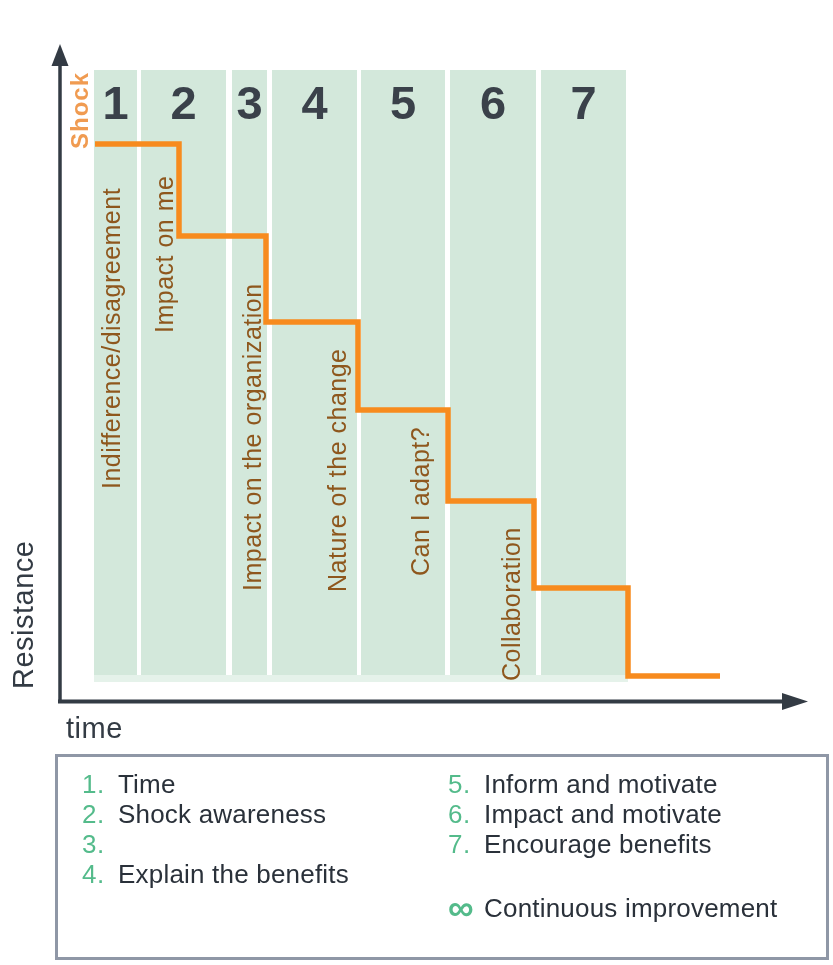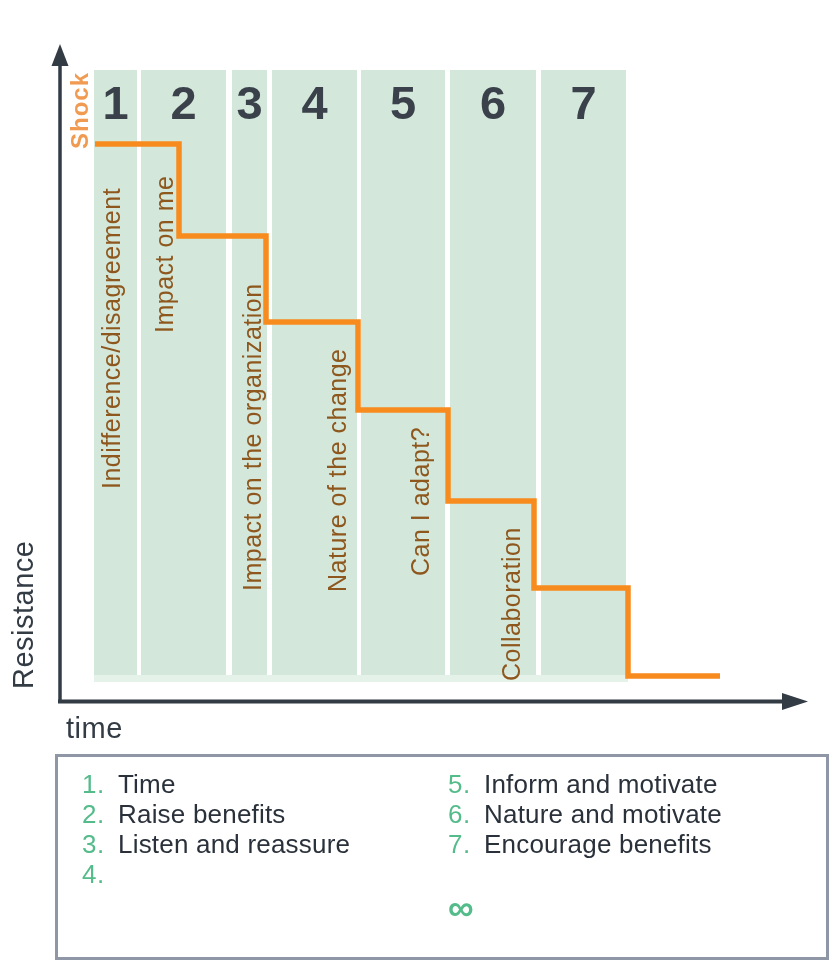--- a/index.html
+++ b/index.html
@@ -119,40 +119,41 @@
 </svg>
 
 <div class="legend">
   <div class="leg-col left">
     <div class="leg-row">
       <span class="leg-num">1.</span>
       <span class="leg-label">Time</span>
     </div>
     <div class="leg-row">
       <span class="leg-num">2.</span>
-      <span class="leg-label">Raise benefits</span>
+      <span class="leg-label">Shock awareness</span>
     </div>
     <div class="leg-row">
       <span class="leg-num">3.</span>
-      <span class="leg-label">Listen and reassure</span>
     </div>
     <div class="leg-row">
       <span class="leg-num">4.</span>
+      <span class="leg-label">Explain the benefits</span>
     </div>
   </div>
   <div class="leg-col right">
     <div class="leg-row">
       <span class="leg-num">5.</span>
       <span class="leg-label">Inform and motivate</span>
     </div>
     <div class="leg-row">
       <span class="leg-num">6.</span>
-      <span class="leg-label">Nature and motivate</span>
+      <span class="leg-label">Impact and motivate</span>
     </div>
     <div class="leg-row">
       <span class="leg-num">7.</span>
       <span class="leg-label">Encourage benefits</span>
     </div>
     <div class="leg-row inf">
       <span class="leg-inf">∞</span>
+      <span class="leg-label">Continuous improvement</span>
     </div>
   </div>
 </div>
 
 </body></html>

